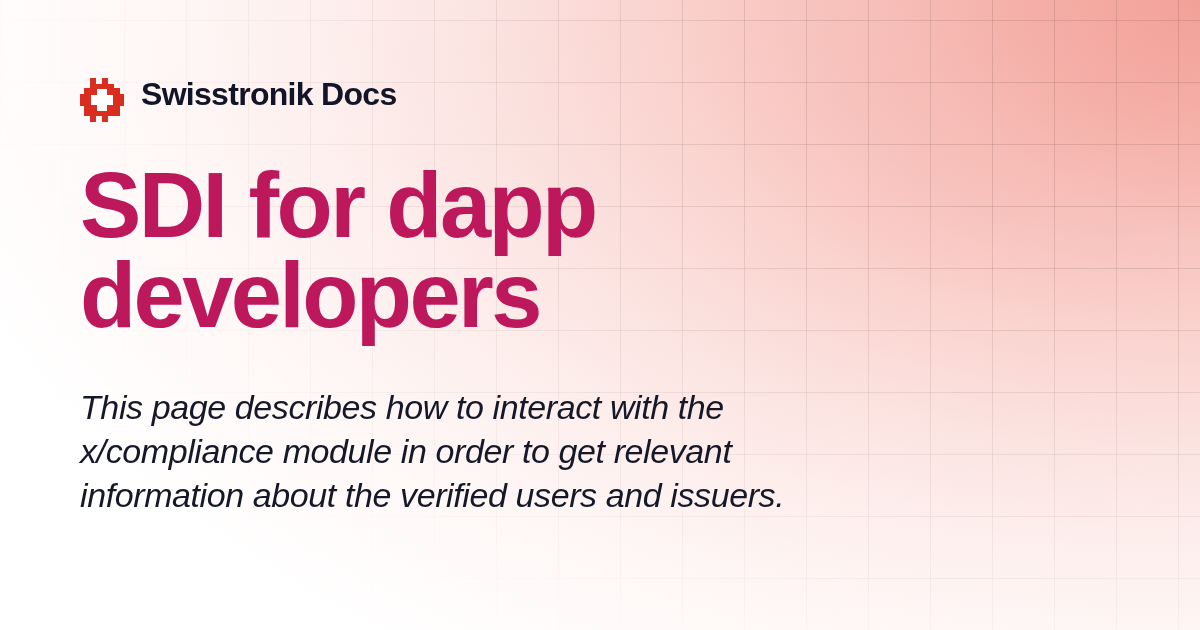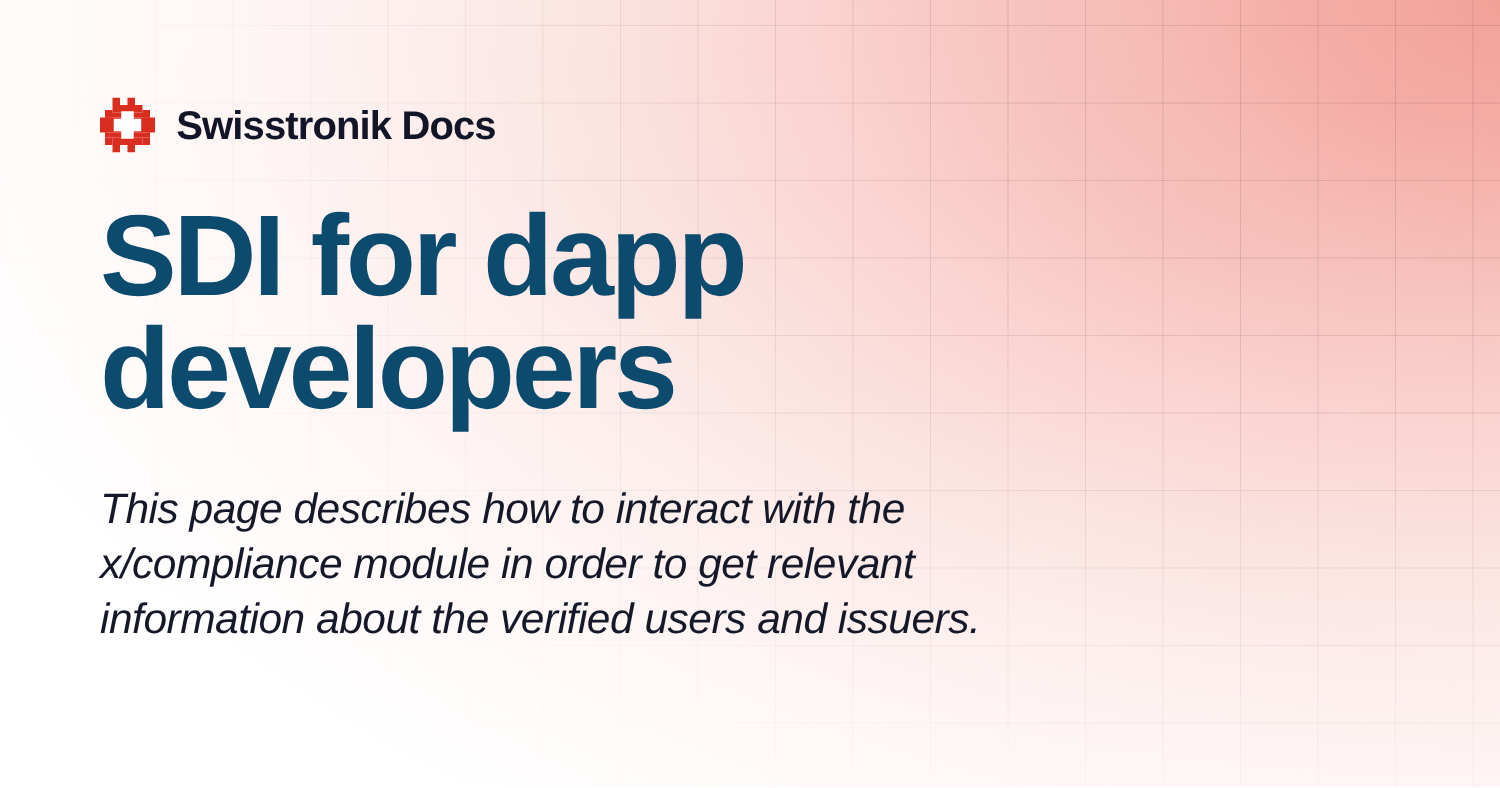--- a/index.html
+++ b/index.html
@@ -96,21 +96,21 @@
     top: 0;
     width: 1040px;
     height: 630px;
   }
 
   .brand {
     position: absolute;
     top: 78px;
     left: 0;
     display: flex;
-    align-items: center;
+    align-items: flex-start;
     gap: 17px;
   }
   .brand-logo {
     width: 44px;
     height: 44px;
     display: block;
     flex: 0 0 auto;
   }
   .brand-name {
     font-size: 32px;
@@ -124,21 +124,21 @@
   .headline {
     position: absolute;
     top: 160px;
     left: 0;
     width: 600px;
     margin: 0;
     font-size: 92px;
     font-weight: bold;
     line-height: 90px;
     letter-spacing: -2.6px;
-    color: #0c4a6e;
+    color: #be185d;
   }
 
   .subtext {
     position: absolute;
     top: 385px;
     left: 0;
     width: 790px;
     margin: 0;
     font-size: 34px;
     font-weight: normal;

